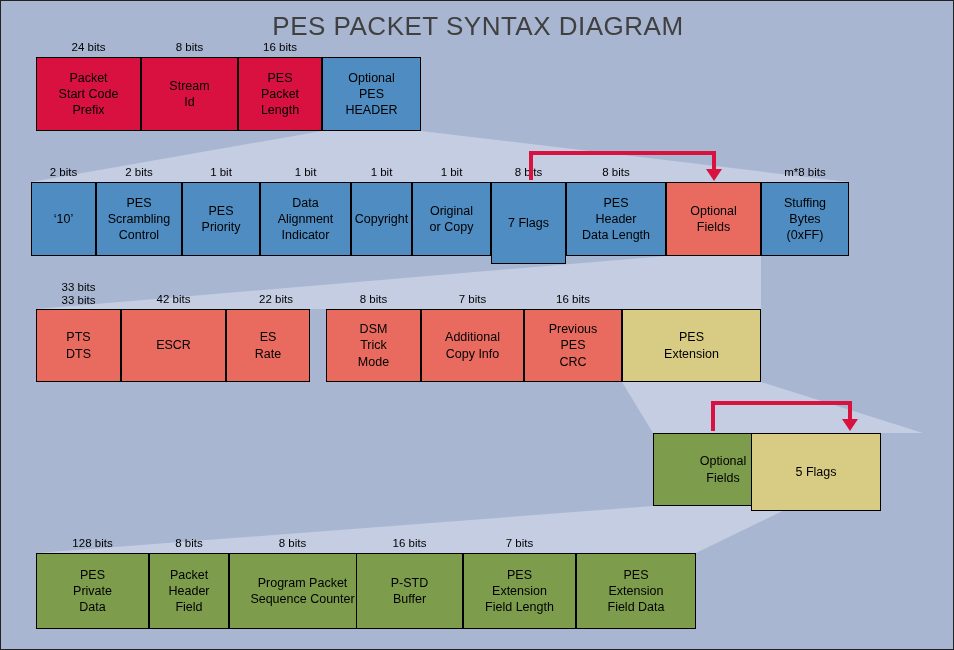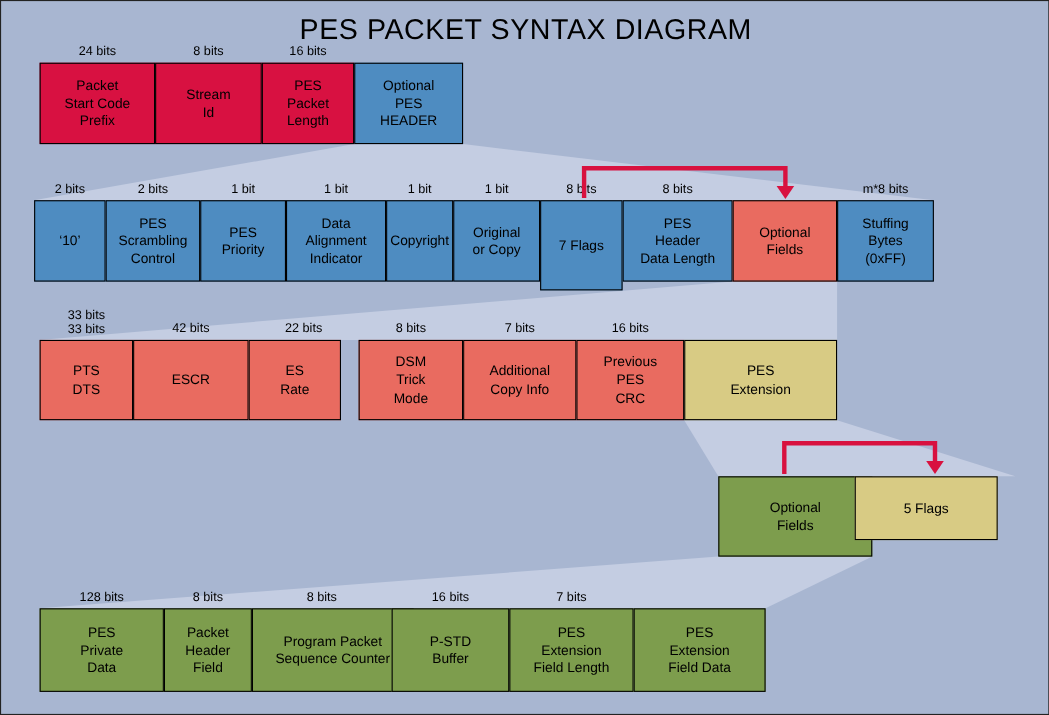--- a/index.html
+++ b/index.html
@@ -3,21 +3,21 @@
 <meta charset="utf-8">
 <style>
   html,body{margin:0;padding:0;background:#e8e8e8;font-family:"Liberation Sans","DejaVu Sans",sans-serif;}
   #stage{
     position:relative;width:954px;height:650px;overflow:hidden;
     background:var(--bg,#a8b6d1);
     border:1px solid #222;box-sizing:border-box;
   }
   .title{
     position:absolute;left:0;top:10px;width:954px;text-align:center;
-    font-size:26px;color:#000000;letter-spacing:.5px;
+    font-size:26px;color:#404040;letter-spacing:.5px;
   }
   svg.layer{position:absolute;left:0;top:0;width:954px;height:650px;pointer-events:none;}
   .fan{fill:var(--fan,#c4cde2);stroke:none;}
   .arrowline{stroke:var(--arrow,#d8113f);stroke-width:4;fill:none;}
   .arrowhead{fill:var(--arrow,#d8113f);stroke:none;}
   .box{
     position:absolute;box-sizing:border-box;border:1px solid #000;
     display:flex;align-items:center;justify-content:center;text-align:center;
     font-size:12.5px;line-height:1.3;color:#000;white-space:pre-line;padding:2px;
   }
@@ -112,21 +112,21 @@
 Trick
 Mode</div>
   <div class="box c-salmon" style="left:523px;top:308px;width:98px;height:73px">Previous
 PES
 CRC</div>
   <div class="box c-khaki" style="left:621px;top:308px;width:139px;height:73px">PES
 Extension</div>
 
   <div class="box c-green" style="left:652px;top:432px;width:140px;height:73px">Optional
 Fields</div>
-  <div class="box c-khaki" style="left:776px;top:432px;width:130px;height:58px">5 Flags</div>
+  <div class="box c-khaki" style="left:750px;top:432px;width:130px;height:78px">5 Flags</div>
 
   <div class="bits" style="left:35px;top:536px;width:113px">128 bits</div>
   <div class="bits" style="left:148px;top:536px;width:80px">8 bits</div>
   <div class="bits" style="left:228px;top:536px;width:127px">8 bits</div>
   <div class="bits" style="left:355px;top:536px;width:107px">16 bits</div>
   <div class="bits" style="left:462px;top:536px;width:113px">7 bits</div>
 
   <div class="box c-green" style="left:35px;top:552px;width:113px;height:76px">PES
 Private
 Data</div>

